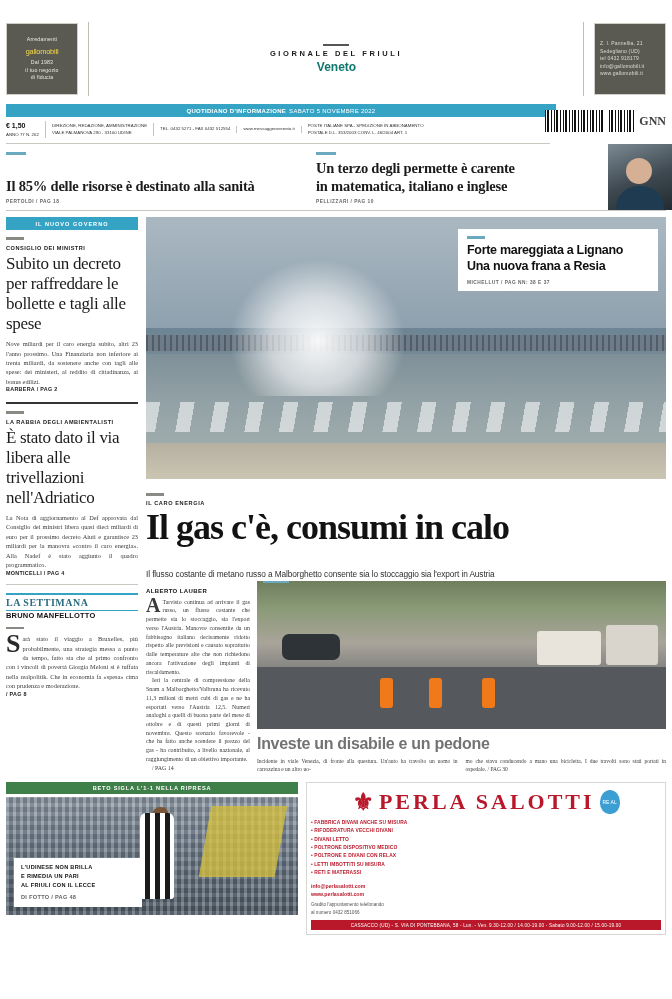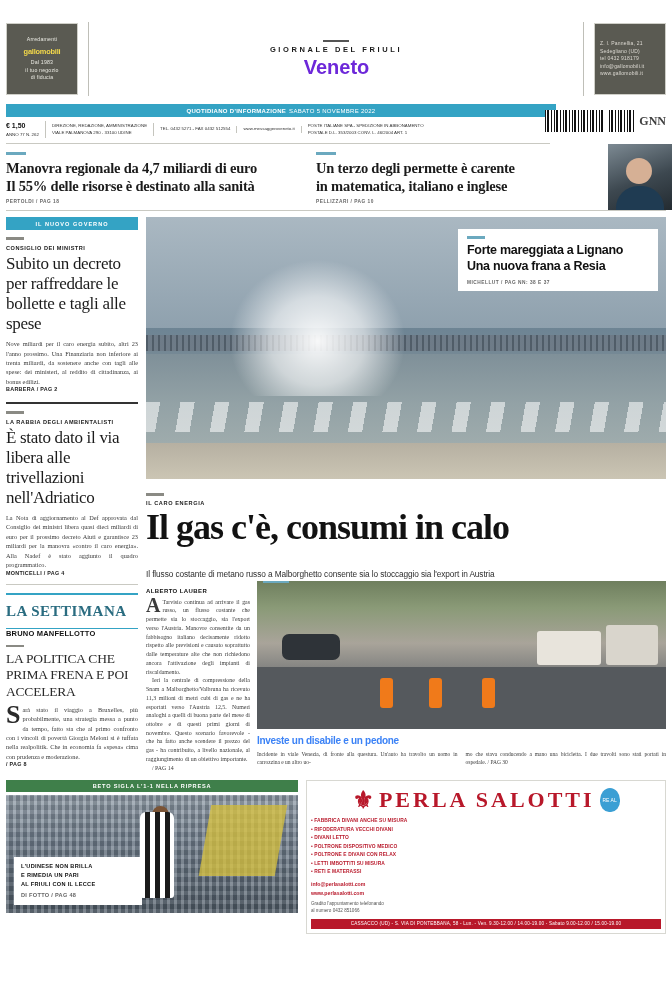--- a/index.html
+++ b/index.html
@@ -13,32 +13,32 @@
   .page { width: 672px; height: 999px; position: relative; background:#fff; padding: 0 6px; }
 
   
   .masthead { display:flex; align-items:center; height: 104px; padding-top:14px; }
   .ad-box {
     width: 72px; height: 72px; background: #5a5a52; color:#e9e9e2;
     display:flex; flex-direction:column; align-items:center; justify-content:center;
     text-align:center; font-size:5.2px; line-height:1.5; letter-spacing:.2px;
     border:1px solid #cfcfc8;
   }
-  .ad-box .brand { color:#f3d84a; font-size:7.4px; font-weight:bold; margin:2px 0; letter-spacing:-.2px;}
+  .ad-box .brand { color:#f3d84a; font-size:7.4px; font-weight:normal; margin:2px 0; letter-spacing:-.2px;}
   .ad-box.right { font-size:5px; align-items:flex-start; padding-left:5px; text-align:left; color:#dedbd4;}
   .mast-rule { width:1px; background:#bfbfb8; height:74px; margin:0 10px; }
   .mast-center { flex:1; display:flex; flex-direction:column; align-items:center; justify-content:center; }
   .mast-dash { width:26px; height:2px; background:#555; margin-bottom:3px; }
   .mast-sup { font-size:7.5px; letter-spacing:2.6px; color:#1a1a1a; font-weight:600; margin-bottom:-4px;}
   .mast-title-row { display:flex; align-items:flex-start; }
   .mast-title {
     font-family:"Liberation Serif", serif; font-weight:bold; font-size:55px;
     letter-spacing:-1.6px; line-height:1; color:#141414;
   }
-  .mast-sub { font-family:"Liberation Sans", sans-serif; font-weight:bold; font-size:20px; margin-top:6px; margin-left:1px; color:#6d28d9;}
+  .mast-sub { font-family:"Liberation Sans", sans-serif; font-weight:bold; font-size:12px; margin-top:6px; margin-left:1px; color:#0f766e;}
 
   
   .infobar {
     background:#34a3c4; color:#fff; height:13px; display:flex;
     align-items:center; justify-content:center; font-size:6px; letter-spacing:.3px;
     margin-right:110px;
   }
   .infobar b { font-weight:bold; margin-right:3px;}
   .barcode-area { position:absolute; right:6px; top:110px; display:flex; align-items:center; gap:4px;}
   .barcode { height:22px; width:60px;
@@ -78,22 +78,22 @@
   .kicker { font-size:5.6px; font-weight:bold; letter-spacing:.5px; color:#1a1a1a; margin:5px 0 3px 0;}
   .sdash { width:18px; height:2.5px; background:#8a8a84; margin:7px 0 4px 0;}
   .sb-head { font-family:"Liberation Serif", serif; font-size:17px; line-height:1.18;
     font-weight:normal; color:#1b1b1b; letter-spacing:-.3px;}
   .sb-body { font-family:"Liberation Serif", serif; font-size:6.3px; line-height:1.5;
     text-align:justify; color:#3a3a3a; margin-top:5px;}
   .sb-sign { font-size:5.4px; font-weight:bold; color:#1a1a1a; letter-spacing:.3px; }
   .hr-th { border:0; border-top:2px solid #333; margin:10px 0 0 0;}
   .hr-thin { border:0; border-top:1px solid #c9c9c2; margin:8px 0;}
 
-  .week-badge { font-family:"Liberation Serif", serif; font-size:15px; font-weight:bold;
-    color:#2a6c80; letter-spacing:.5px; border-top:2px solid #34a3c4; border-bottom:1px solid #34a3c4; padding:8px 0;}
+  .week-badge { font-family:"Liberation Serif", serif; font-size:10px; font-weight:bold;
+    color:#2a6c80; letter-spacing:.5px; border-top:2px solid #34a3c4; border-bottom:1px solid #34a3c4; padding:2px 0;}
   .week-author { font-size:7.5px; font-weight:bold; letter-spacing:.2px; margin:0 0 2px 0; }
   .week-head { font-family:"Liberation Serif", serif; font-size:13.5px; line-height:1.2; color:#2a2a2a; letter-spacing:-.2px;}
   .dropcap::first-letter { font-family:"Liberation Serif", serif; float:left; font-size:26px; line-height:20px;
     padding-right:2px; font-weight:bold; color:#2a2a2a;}
 
   
   .hero { position:relative; height:262px; overflow:hidden;
     background:linear-gradient(180deg,#9fb0bc 0%,#8fa3b2 28%,#6d8494 42%,#7b8c96 60%,#8a9aa2 100%); }
   .hero .sky { position:absolute; inset:0 0 58% 0; background:linear-gradient(180deg,#aab8c2,#8fa1ae);}
   .hero .spray { position:absolute; left:16%; top:16%; width:34%; height:52%;
@@ -129,21 +129,21 @@
   .mid-col { flex:1; }
   .mid-photo { height:148px; position:relative; overflow:hidden;
     background:linear-gradient(180deg,#6f7f5e 0%,#8a9a77 18%,#a9a49a 42%,#6b6f72 70%,#53575b 100%);}
   .mid-photo .road { position:absolute; left:0; right:0; bottom:0; height:42%; background:#55595d;}
   .mid-photo .van { position:absolute; right:16%; top:34%; width:64px; height:34px; background:#e8e4dc; border-radius:3px;}
   .mid-photo .van2 { position:absolute; right:2%; top:30%; width:52px; height:40px; background:#d9d5cc; border-radius:3px;}
   .mid-photo .car { position:absolute; left:6%; top:36%; width:58px; height:26px; background:#2e3338; border-radius:7px;}
   .mid-photo .worker { position:absolute; width:13px; height:30px; background:#f07a1a; border-radius:3px; bottom:14%;}
   .mid-photo .w1{ left:30%;} .mid-photo .w2{ left:42%;} .mid-photo .w3{ left:55%;}
   .mid-photo .tdash{ position:absolute; left:6px; top:-1px; width:26px; height:3px; background:#6ba9bf;}
-  .mid-cap { font-size:10px; font-weight:bold; letter-spacing:-.3px; margin-top:6px; color:#3b82f6;}
+  .mid-cap { font-size:16px; font-weight:bold; letter-spacing:-.3px; margin-top:6px; color:#737373;}
   .mid-text { display:flex; gap:8px; margin-top:5px; }
   .mid-text p { font-family:"Liberation Serif", serif; font-size:5.5px; line-height:1.45; text-align:justify; color:#3b3b3b; flex:1;}
 
   .right-col { width:122px; }
   .rc-head { font-size:10.5px; font-weight:bold; line-height:1.26; margin-top:5px; color:#111; letter-spacing:-.2px;}
   .rc-by { font-size:5px; font-weight:bold; color:#666; letter-spacing:.4px; margin-top:5px;}
   .rc-photo { height:86px; margin-top:8px;
     background:linear-gradient(170deg,#8d9ba3,#5d6b74 60%,#3b464d);}
 
   
@@ -241,22 +241,22 @@
     <div class="cell">
       <div>POSTE ITALIANE SPA - SPEDIZIONE IN ABBONAMENTO</div>
       <div>POSTALE D.L. 353/2003 CONV. L. 46/2004 ART. 1</div>
     </div>
   </div>
 
   <div class="teasers">
     <div class="teaser with-photo">
       <div class="tdash"></div>
       <h2>
-        <span>Manovra regionale da 4,7 miliardi di euro</span><br>
-        <span>Il 55% delle risorse è destinato alla sanità</span>
+        <br>
+        <span>Il 85% delle risorse è destinato alla sanità</span>
       </h2>
       <div class="byline">PERTOLDI / PAG 18</div>
     </div>
     <div class="teaser">
       <div class="teaser-photo"></div>
       <div class="tdash"></div>
       <h2>
         <span>Un terzo degli permette è carente</span><br>
         <span>in matematica, italiano e inglese</span>
       </h2>
@@ -278,21 +278,20 @@
       <div class="sdash"></div>
       <div class="kicker">LA RABBIA DEGLI AMBIENTALISTI</div>
       <div class="sb-head">È stato dato il via libera alle trivellazioni nell'Adriatico</div>
       <div class="sb-body">La Nota di aggiornamento al Def approvata dal Consiglio dei ministri libera quasi dieci miliardi di euro per il prossimo decreto Aiuti e garantisce 23 miliardi per la manovra «contro il caro energia». Alla Nadef è stato aggiunto il quadro programmatico.</div>
       <div class="sb-sign">MONTICELLI / PAG 4</div>
 
       <hr class="hr-thin">
       <div class="week-badge">LA SETTIMANA</div>
       <div class="week-author">BRUNO MANFELLOTTO</div>
       <div class="sdash"></div>
-      <div class="week-head">LA POLITICA CHE PRIMA FRENA E POI ACCELERA</div>
       <div class="sb-body dropcap">Sarà stato il viaggio a Bruxelles, più probabilmente, una strategia messa a punto da tempo, fatto sta che al primo confronto con i vincoli di povertà Giorgia Meloni si è tuffata nella realpolitik. Che in economia fa «spesa» cima con prudenza e moderazione.</div>
       <div class="sb-sign">/ PAG 8</div>
     </div>
 
     <div class="content">
 
       <div class="hero">
         <div class="sky"></div>
         <div class="pier"></div>
         <div class="sea"></div>

